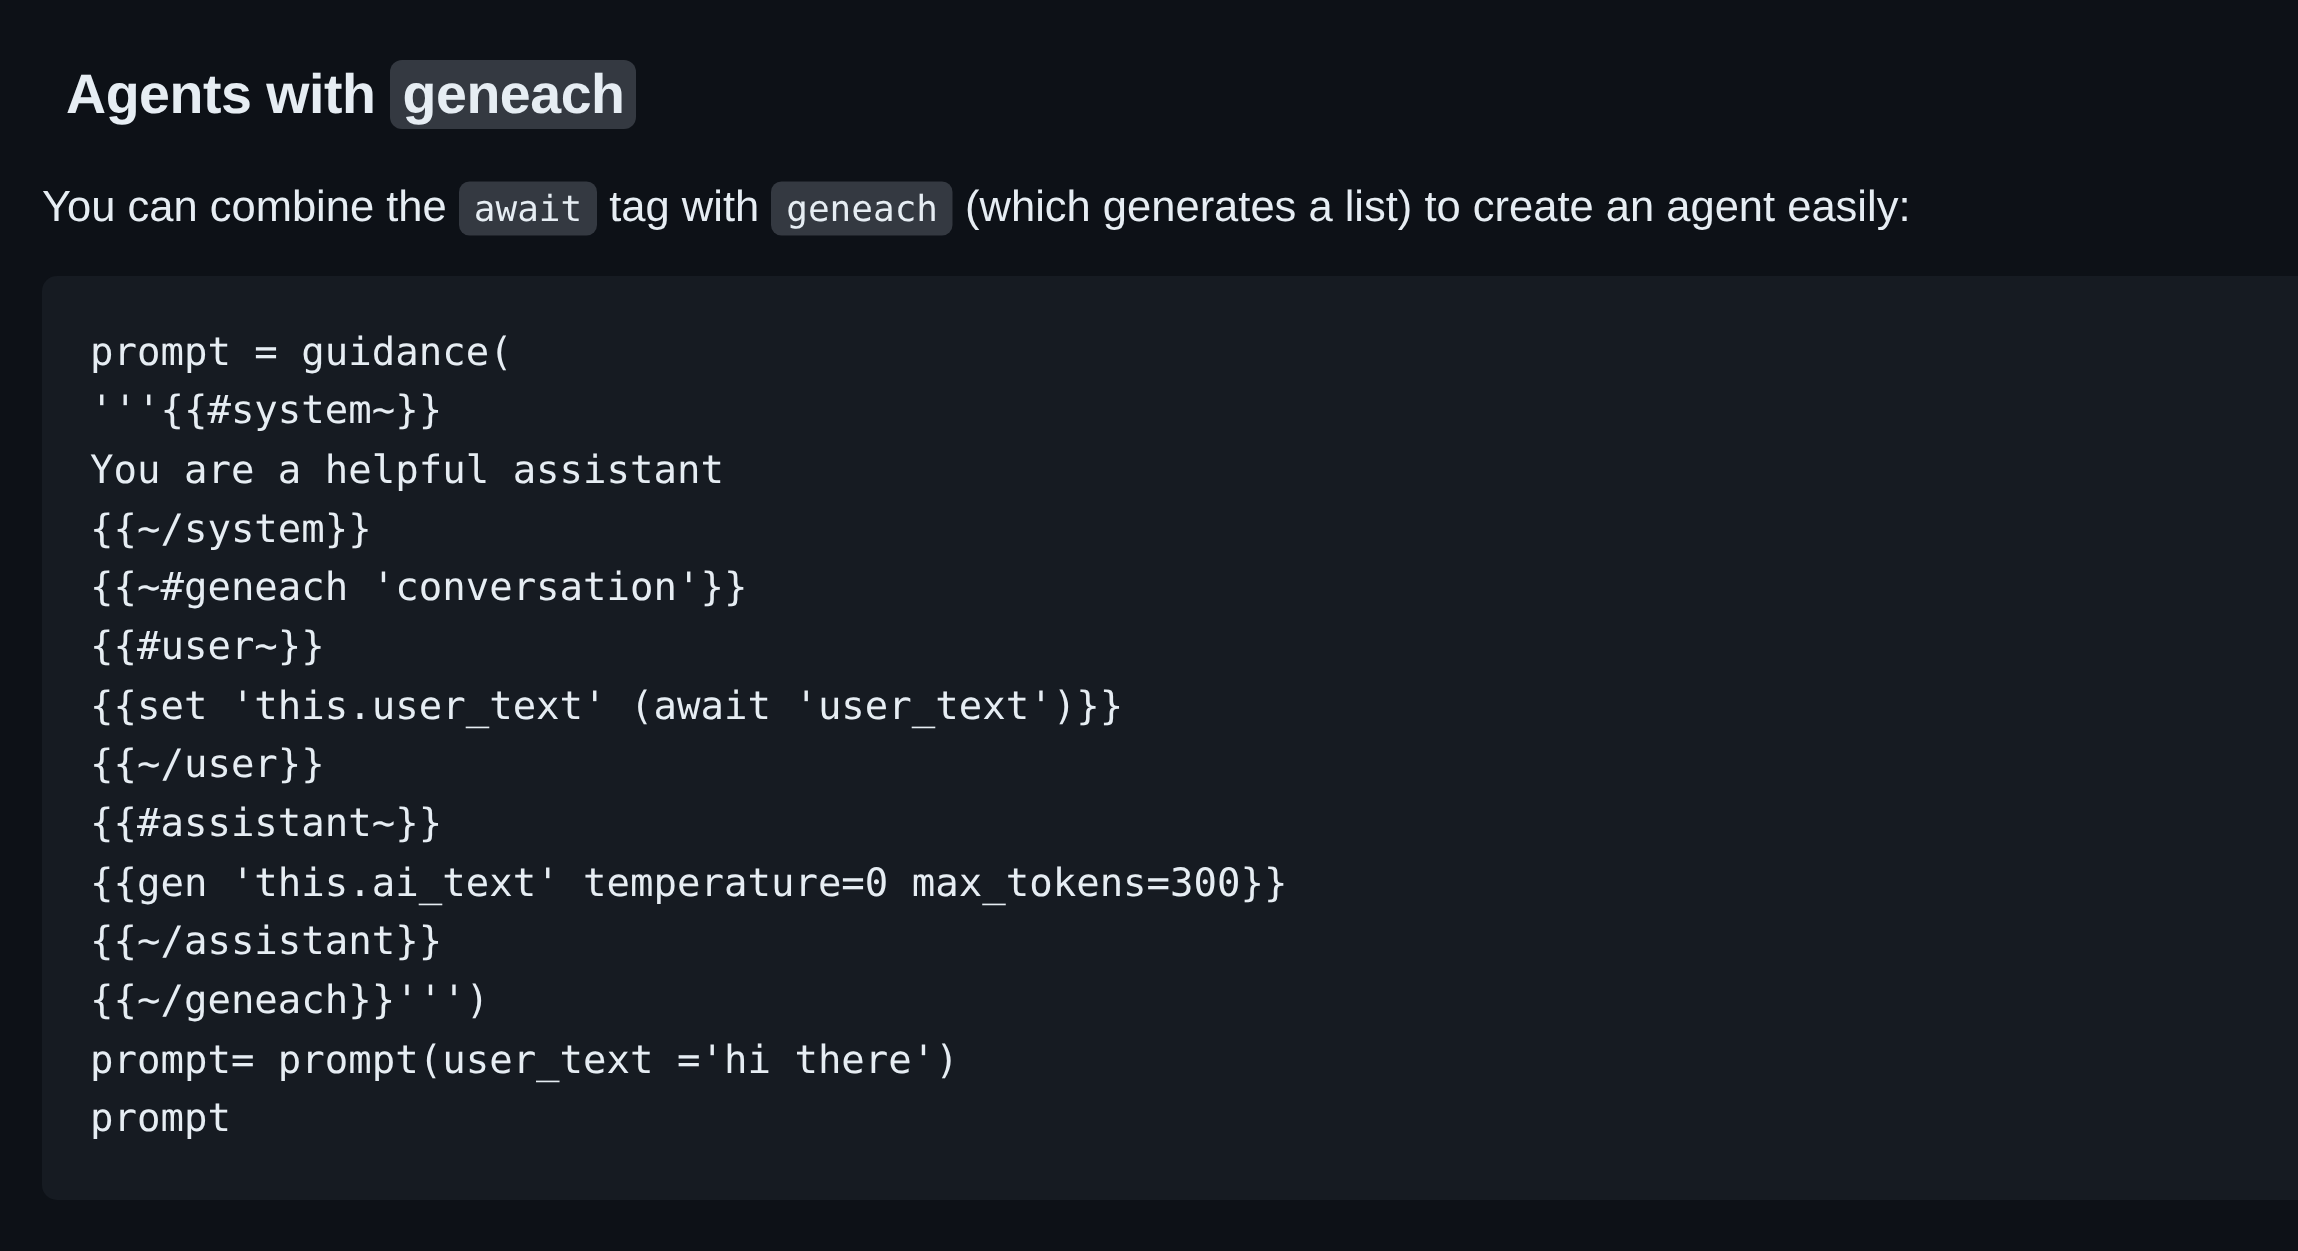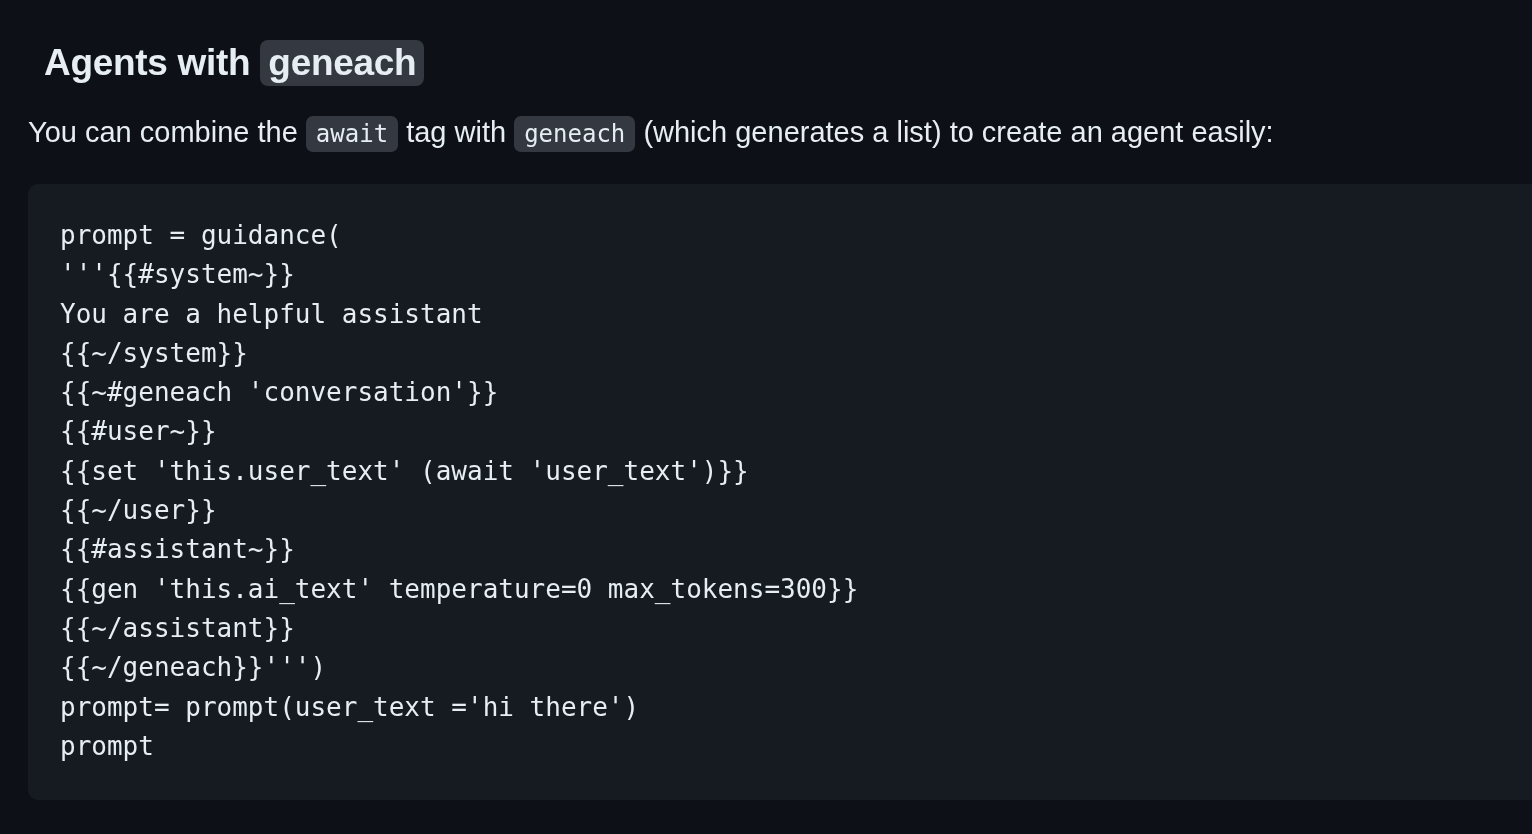--- a/index.html
+++ b/index.html
@@ -34,21 +34,21 @@
       padding: 0 8px;
       display: inline-block;
       line-height: 46px;
     }
     .para {
       position: absolute;
       left: 28px;
       top: 106px;
       margin: 0;
       font-size: 29px;
-      line-height: 52px;
+      line-height: 65px;
       white-space: nowrap;
     }
     .para code {
       font-family: "DejaVu Sans Mono", "Liberation Mono", monospace;
       font-size: 24px;
       background: #343941;
       border-radius: 7px;
       padding: 4px 10px;
     }
     .code-block {

